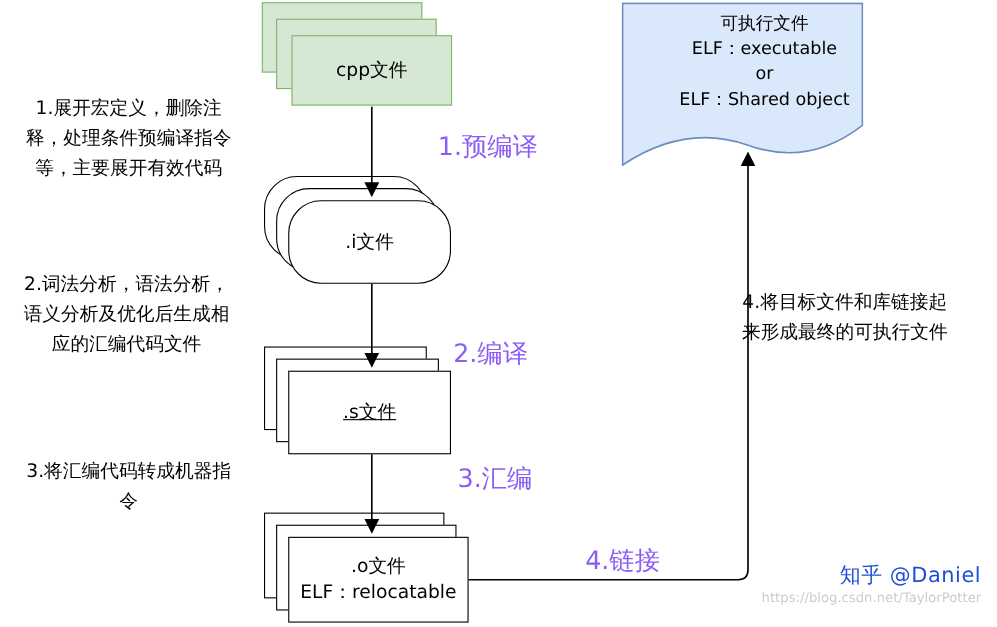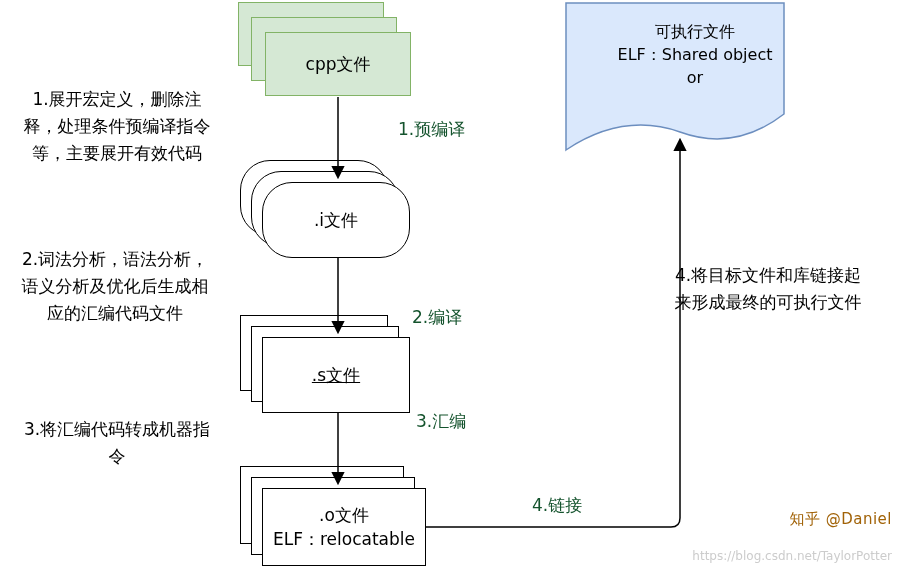--- a/index.html
+++ b/index.html
@@ -23,27 +23,27 @@
     color: #000000;
   }
   .note1 { left: 22px;  top: 86px;  width: 190px; }
   .note2 { left: 20px;  top: 246px; width: 190px; }
   .note3 { left: 22px;  top: 416px; width: 190px; }
   .note4 { left: 668px; top: 262px; width: 200px; }
 
   
   .step-label {
     position: absolute;
-    font-size: 17px;
+    font-size: 23px;
     white-space: nowrap;
-    color: #14532d;
+    color: #8b5cf6;
   }
   .step1 { left: 398px; top: 118px; }
   .step2 { left: 412px; top: 266px; margin-top: 40px; }
-  .step3 { left: 416px; top: 410px; }
+  .step3 { left: 416px; top: 420px; }
   .step4 { left: 532px; top: 494px; }
 
   
   .stack { position: absolute; }
   .card {
     position: absolute;
     background: #ffffff;
     border: 1.5px solid #000000;
     display: flex;
     flex-direction: column;
@@ -77,39 +77,38 @@
     width: 220px; height: 160px;
   }
   .doc svg { position: absolute; left: 0; top: 0; }
   .doc-text {
     position: absolute;
     left: 0; top: 7px;
     width: 260px;
     text-align: center;
     font-size: 16px;
     line-height: 23px;
-    margin-top: 11px;
   }
 
   
   .overlay {
     position: absolute;
     left: 0; top: 0;
     pointer-events: none;
   }
 
   
   .watermark {
     position: absolute;
     right: 14px;
     top: 510px;
     text-align: right;
   }
-  .wm-brand { font-size: 15px; color: #a16207; letter-spacing: 0.5px; }
-  .wm-url   { font-size: 12px; color: #cccccc; margin-top: 20px; }
+  .wm-brand { font-size: 19px; color: #1d4ed8; letter-spacing: 0.5px; }
+  .wm-url   { font-size: 12px; color: #cccccc; margin-top: 0; }
 </style>
 </head>
 <body>
 
 <div class="canvas">
 
   <div class="note note1">1.展开宏定义，删除注释，处理条件预编译指令等，主要展开有效代码</div>
   <div class="note note2">2.词法分析，语法分析，语义分析及优化后生成相应的汇编代码文件</div>
   <div class="note note3">3.将汇编代码转成机器指令</div>
 
@@ -152,22 +151,23 @@
       <span>ELF：relocatable</span>
     </div>
   </div>
 
   <div class="doc">
     <svg width="220" height="160" viewBox="0 0 220 160">
       <path d="M1 1 H219 V112 Q170 150 115 130 Q58 110 1 148 Z" fill="#dae8fc" stroke="#6c8ebf" stroke-width="1.5"></path>
     </svg>
     <div class="doc-text">
       <div>可执行文件</div>
+      <div>ELF：executable</div>
+      <div>or</div>
       <div>ELF：Shared object</div>
-      <div>or</div>
     </div>
   </div>
 
   <svg class="overlay" width="906" height="570">
     <defs>
       <marker id="arrowhead" markerWidth="9" markerHeight="9" refX="7.5" refY="4.5" orient="auto">
         <path d="M0,0 L9,4.5 L0,9 Z" fill="#000"></path>
       </marker>
     </defs>
     <line x1="338" y1="97" x2="338" y2="177" stroke="#000" stroke-width="1.5" marker-end="url(#arrowhead)"></line>

